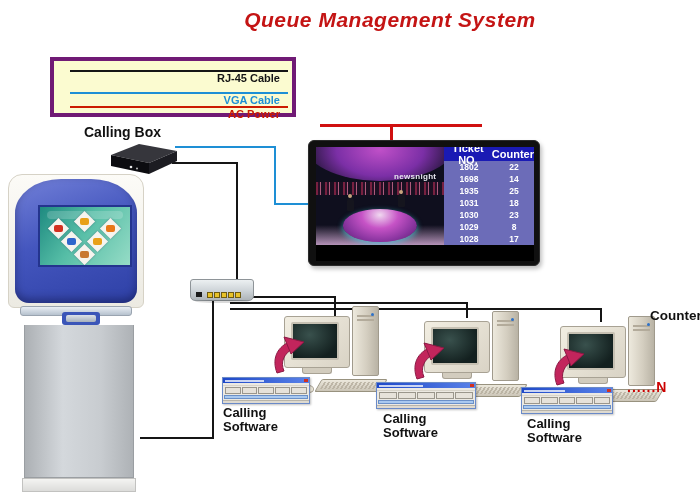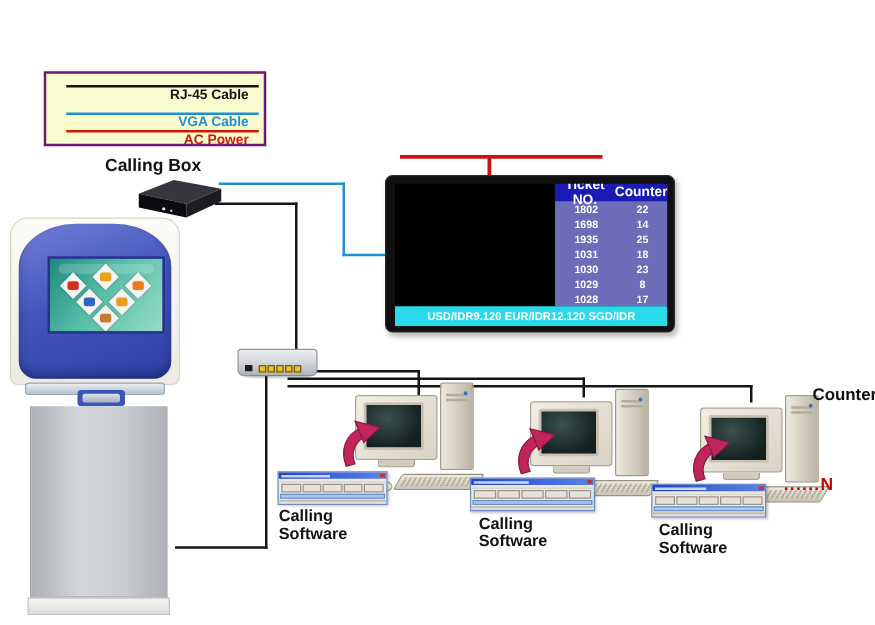--- a/index.html
+++ b/index.html
@@ -4,22 +4,22 @@
 <style>
   * { margin:0; padding:0; box-sizing:border-box; }
   body { font-family:"Liberation Sans", sans-serif; background:#fff; }
   #stage { position:relative; width:700px; height:500px; background:#fff; overflow:hidden; }
 
   
   .title { position:absolute; left:225px; top:8px; width:330px; text-align:center;
            font-size:21px; font-weight:bold; font-style:italic; color:#C41414; letter-spacing:.5px; }
 
   
-  .legend { position:absolute; left:35px; top:57px; width:178px; height:60px;
-            background:#FBFBD0; border:2px solid #701a75; }
+  .legend { position:absolute; left:50px; top:57px; width:246px; height:60px;
+            background:#FBFBD0; border:4px solid #701a75; }
   .legend .line { position:absolute; left:16px; right:4px; height:2px; }
   .legend .lab { position:absolute; right:12px; font-size:11px; font-weight:bold; }
 
   
   .wire { position:absolute; z-index:1; }
   .wire.black { background:#151515; }
   .wire.blue  { background:#1E8FD5; }
   .wire.red   { background:#D01010; }
 
   
@@ -136,20 +136,21 @@
              background:linear-gradient(90deg,#ACB0B4 0%, #D4D8DC 35%, #C8CCD0 70%, #AEB2B6 100%);
              border:1px solid #9A9EA2; border-top:none; }
   .k-foot { position:absolute; left:14px; top:310px; width:114px; height:14px;
              background:linear-gradient(#F4F4F2,#DCDCDA); border:1px solid #C2C2C0; }
 </style>
 </head>
 <body>
 
 <div id="stage">
 
+  <div class="title">Queue Management System</div>
 
   <div class="legend">
     <div class="line" style="top:9px;  background:#151515;"></div>
     <div class="lab" style="top:11px; color:#151515;">RJ-45 Cable</div>
     <div class="line" style="top:31px; background:#1E8FD5;"></div>
     <div class="lab" style="top:33px; color:#1E8FD5;">VGA Cable</div>
     <div class="line" style="top:45px; background:#CC1A00;"></div>
     <div class="lab" style="top:47px; color:#CC1A00;">AC Power</div>
   </div>
 
@@ -179,20 +180,29 @@
       <polygon points="8,16 36,5 74,12 46,24" fill="#36363C"></polygon>
       <polygon points="8,16 46,24 46,35 8,27" fill="#0C0C10"></polygon>
       <polygon points="46,24 74,12 74,22 46,35" fill="#1C1C22"></polygon>
       <circle cx="28" cy="28" r="1.3" fill="#E8E8E8"></circle>
       <circle cx="34" cy="29.5" r="1" fill="#BBB"></circle>
     </svg>
   </div>
 
   <div class="tv">
     <div class="tv-screen">
+      <div class="news">
+        <div class="arc"></div>
+        <div class="skyline"></div>
+        <div class="brand">newsnight</div>
+        <div class="glow"></div>
+        <div class="stage"></div>
+        <div class="person" style="left:24%; top:52%;"></div>
+        <div class="person" style="left:64%; top:48%;"></div>
+      </div>
       <div class="queue-table">
         <div class="qt-head">
           <span>Ticket NO.</span>
           <span>Counter</span>
         </div>
         <div class="qt-row">
           <span>1802</span>
           <span>22</span>
         </div>
         <div class="qt-row">
@@ -213,21 +223,20 @@
         </div>
         <div class="qt-row">
           <span>1029</span>
           <span>8</span>
         </div>
         <div class="qt-row">
           <span>1028</span>
           <span>17</span>
         </div>
       </div>
-      <div class="ticker">USD/IDR9.120 EUR/IDR12.120 SGD/IDR</div>
     </div>
   </div>
 
   <div class="router">
     <div class="uplink"></div>
     <div class="ports">
       <i></i>
         <i></i>
         <i></i>
         <i></i>

